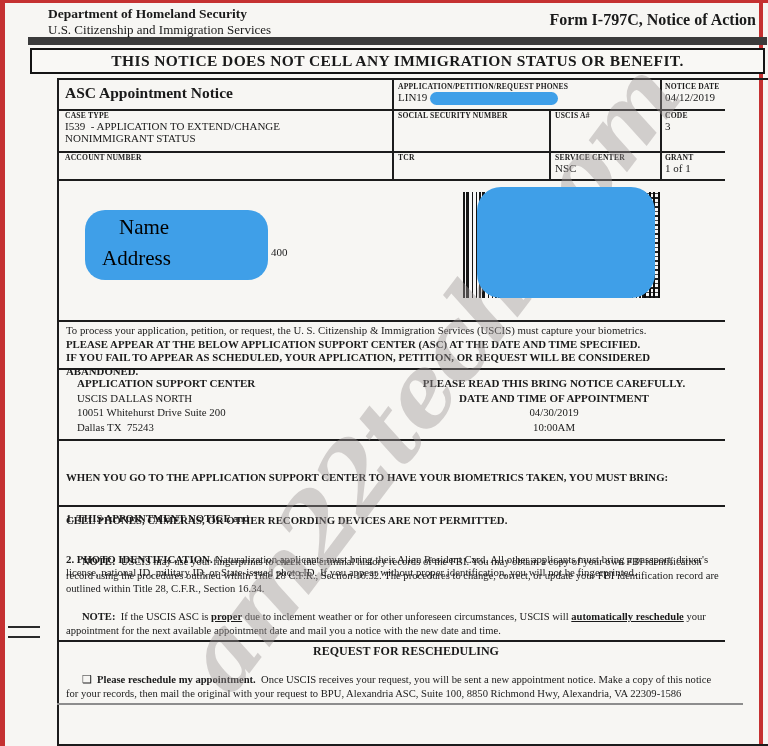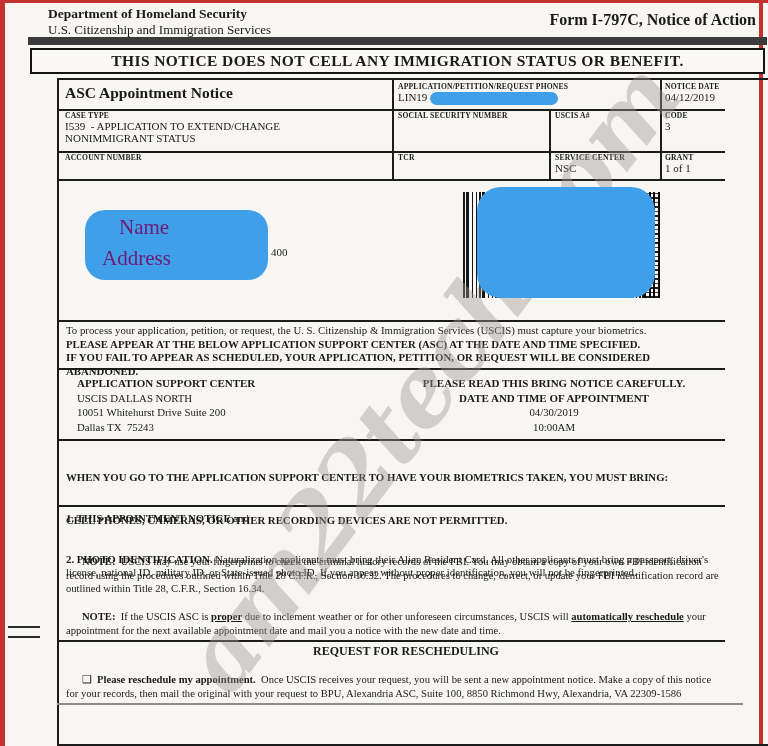--- a/index.html
+++ b/index.html
@@ -27,21 +27,21 @@
   .cell-value{font-size:11px;}
   .tbl-title{font-size:15.5px;font-weight:bold;}
   .pill{display:inline-block;width:128px;height:13px;background:#3f9fe8;border-radius:7px;vertical-align:middle;margin-left:3px;}
 
   .body-txt{font-size:10.8px;line-height:13.6px;}
   .body-sm{font-size:10.6px;line-height:13.4px;}
   .h11{font-size:11px;font-weight:bold;}
 
   
   .bluebox{background:#3f9fe8;border-radius:20px;z-index:6;}
-  .bluebox .nm{position:absolute;font-size:21px;color:#701a75;}
+  .bluebox .nm{position:absolute;font-size:21px;color:#000000;}
 
   
   #barcode{left:463px;top:192px;width:197px;height:106px;z-index:2;
     background:repeating-linear-gradient(90deg,#161616 0 2px,#f8f8f8 2px 3px,#161616 3px 6px,#f8f8f8 6px 9px,#161616 9px 10px,#f8f8f8 10px 13px,#161616 13px 14px,#f8f8f8 14px 16px);}
   #barcode .noise{position:absolute;right:0;top:0;width:16px;height:106px;
     background:repeating-linear-gradient(0deg,rgba(10,10,10,.9) 0 2px,rgba(255,255,255,0) 2px 5px,rgba(10,10,10,.75) 5px 6px,rgba(255,255,255,0) 6px 9px),
                repeating-linear-gradient(90deg,#0c0c0c 0 2px,#f5f5f5 2px 5px,#0c0c0c 5px 7px,#f5f5f5 7px 9px);}
 
   
   #watermark{left:430px;top:378px;transform:translate(-50%,-50%) rotate(-53deg);

